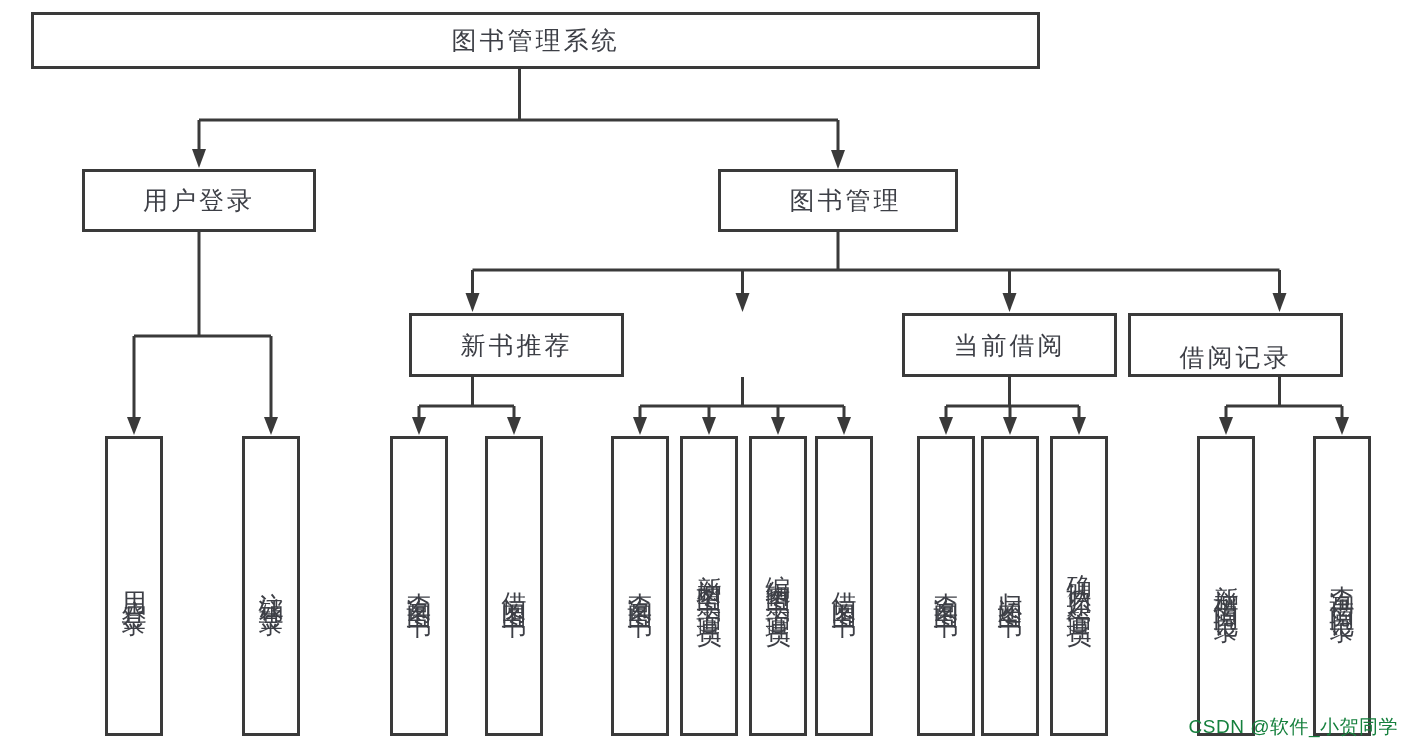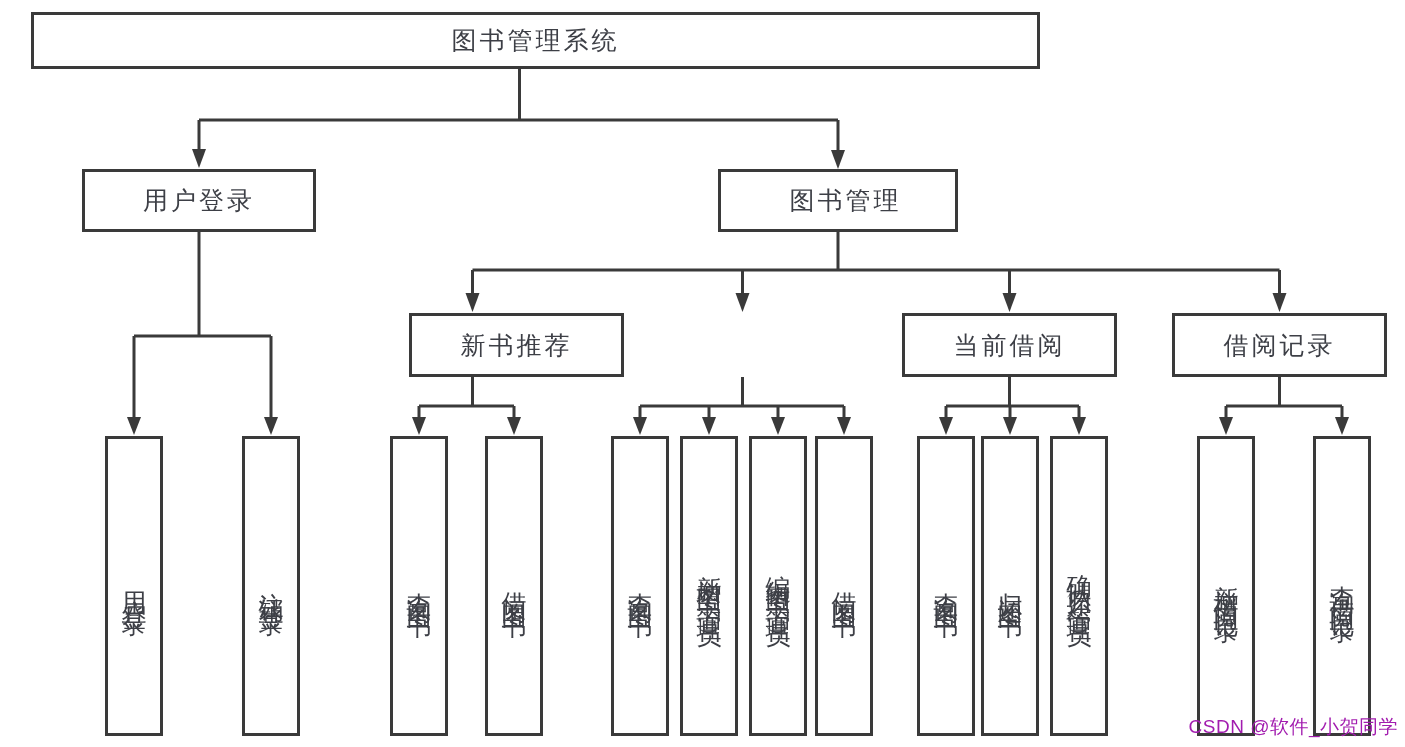--- a/index.html
+++ b/index.html
@@ -47,32 +47,32 @@
     letter-spacing: 7px;
     line-height: 1.15;
     white-space: nowrap;
   }
   .watermark {
     position: absolute;
     top: 714px;
     right: 7px;
     font-size: 19px;
     letter-spacing: 0.5px;
-    color: #a21caf;
+    color: #15803d;
     white-space: nowrap;
   }
   
   .root   { left: 15px;   top: 12px;  width: 1009px; height: 57px; margin-left: 16px; }
   .l2-a   { left: 82px;   top: 169px; width: 234px;  height: 63px; }
   .l2-b   { left: 718px;  top: 169px; width: 240px;  height: 63px; padding-left: 15px; }
   .l3     { top: 313px; width: 215px; height: 64px; }
   .l3-1   { left: 365px; margin-left: 44px; }
   .l3-2   { left: 635px; }
   .l3-3   { left: 902px; text-align: right; }
-  .l3-4   { left: 1172px; }
+  .l3-4   { left: 1128px; align-items: flex-end; }
   .leaf   { top: 436px; width: 58px; height: 300px; }
 </style>
 </head>
 <body>
 
 <div class="stage">
 
   <svg class="connectors" viewBox="0 0 1405 747" xmlns="http://www.w3.org/2000/svg">
 
     <g>

